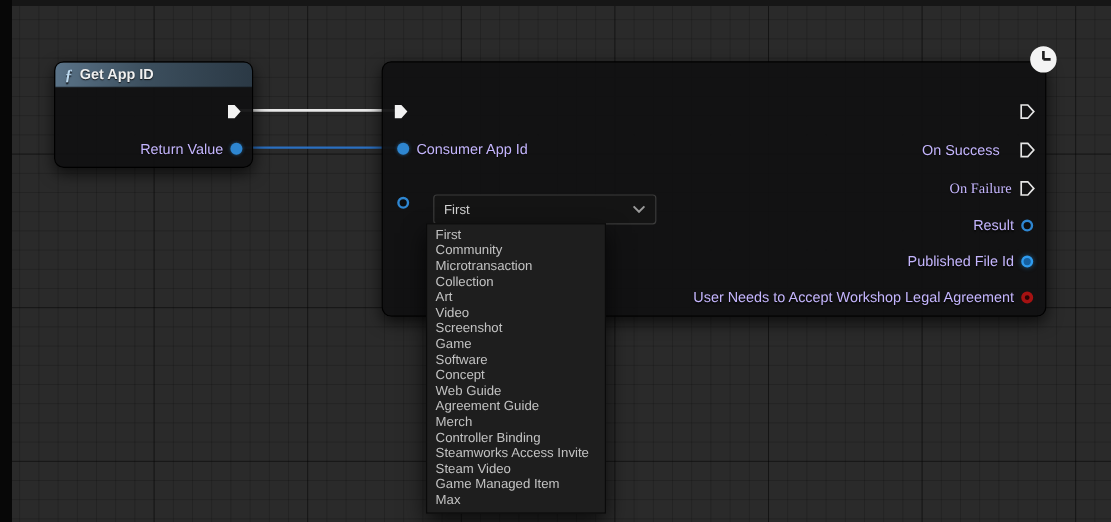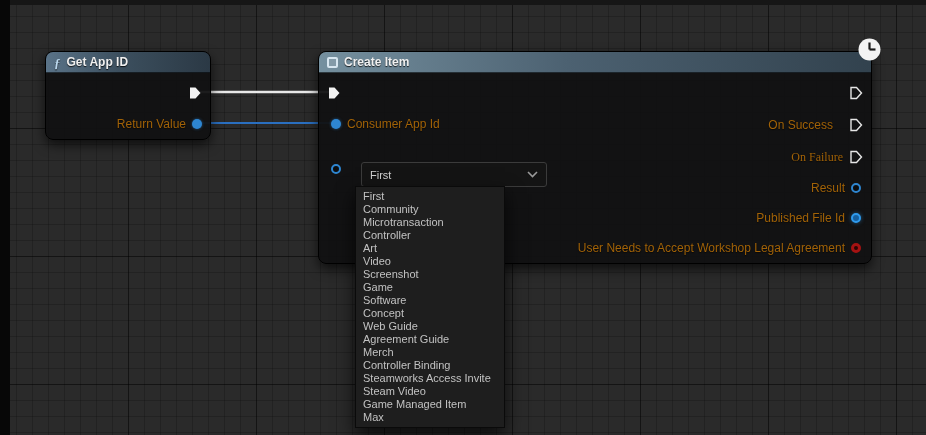--- a/index.html
+++ b/index.html
@@ -35,21 +35,21 @@
   .hdr-get{background:linear-gradient(90deg,#5a7388 0%,#3c4f5e 45%,#2b3945 100%);}
   .hdr-create{background:linear-gradient(90deg,#75909f 0%,#4c6171 45%,#32424e 100%);}
   .fn-icon{font-family:"Liberation Serif", serif;font-style:italic;font-weight:bold;
     color:#bcd9ef;font-size:13px;line-height:1;}
   .box-icon{width:11px;height:11px;border:2px solid #d7e6f0;border-radius:2px;
     background:rgba(255,255,255,0.12);}
 
   .row{position:absolute;height:16px;display:flex;align-items:center;gap:6px;}
   .row.in{flex-direction:row;text-align:right;}
   .row.out{flex-direction:row;justify-content:flex-end;}
-  .pin-label{color:#a16207;font-size:12px;white-space:nowrap;
+  .pin-label{color:#c4b5fd;font-size:12px;white-space:nowrap;
     text-shadow:0 1px 1px rgba(0,0,0,0.6);}
 
   .exec-pin{display:block;}
   .circle-pin{width:10px;height:10px;border-radius:50%;flex:0 0 auto;}
   .cp-filled-blue{background:#2e86d1;box-shadow:0 0 3px rgba(46,134,209,0.6);}
   .cp-hollow-blue{border:2px solid #2e86d1;background:rgba(0,0,0,0.3);}
   .cp-bright-blue{border:2px solid #2f9bee;background:#1660a0;box-shadow:0 0 4px rgba(47,155,238,0.5);}
   .cp-red{border:3px solid #a51212;background:#2a0404;}
 
   .combo{
@@ -90,24 +90,20 @@
         <path d="M2 1.5 H7.5 L12.5 7 L7.5 12.5 H2 Z" fill="#f2f2f2"></path>
       </svg>
     </div>
     <div class="row out" style="top:64px;right:8px;">
       <span class="pin-label">Return Value</span>
       <span class="circle-pin cp-filled-blue"></span>
     </div>
   </div>
 
   <div class="node" style="left:318px;top:51px;width:554px;height:213px;">
-    <div class="node-header hdr-create">
-      <span class="box-icon"></span>
-      <span>Create Item</span>
-    </div>
 
     <div class="row in" style="top:33px;left:8px;">
       <svg class="exec-pin" width="14" height="14">
         <path d="M2 1.5 H7.5 L12.5 7 L7.5 12.5 H2 Z" fill="#f2f2f2"></path>
       </svg>
     </div>
     <div class="row in" style="top:64px;left:12px;">
       <span class="circle-pin cp-filled-blue"></span>
       <span class="pin-label">Consumer App Id</span>
     </div>
@@ -159,21 +155,21 @@
   <svg class="latent-badge" width="23" height="23">
     <circle cx="11.5" cy="11.5" r="11" fill="#f3f3f3"></circle>
     <line x1="11.5" y1="11.5" x2="11.5" y2="4.5" stroke="#1c1c1c" stroke-width="2.2"></line>
     <line x1="11.5" y1="11.5" x2="17.5" y2="11.5" stroke="#1c1c1c" stroke-width="2.2"></line>
   </svg>
 
   <div class="menu" style="left:355px;top:186px;width:150px;">
       <div>First</div>
       <div>Community</div>
       <div>Microtransaction</div>
-      <div>Controller</div>
+      <div>Collection</div>
       <div>Art</div>
       <div>Video</div>
       <div>Screenshot</div>
       <div>Game</div>
       <div>Software</div>
       <div>Concept</div>
       <div>Web Guide</div>
       <div>Agreement Guide</div>
       <div>Merch</div>
       <div>Controller Binding</div>

